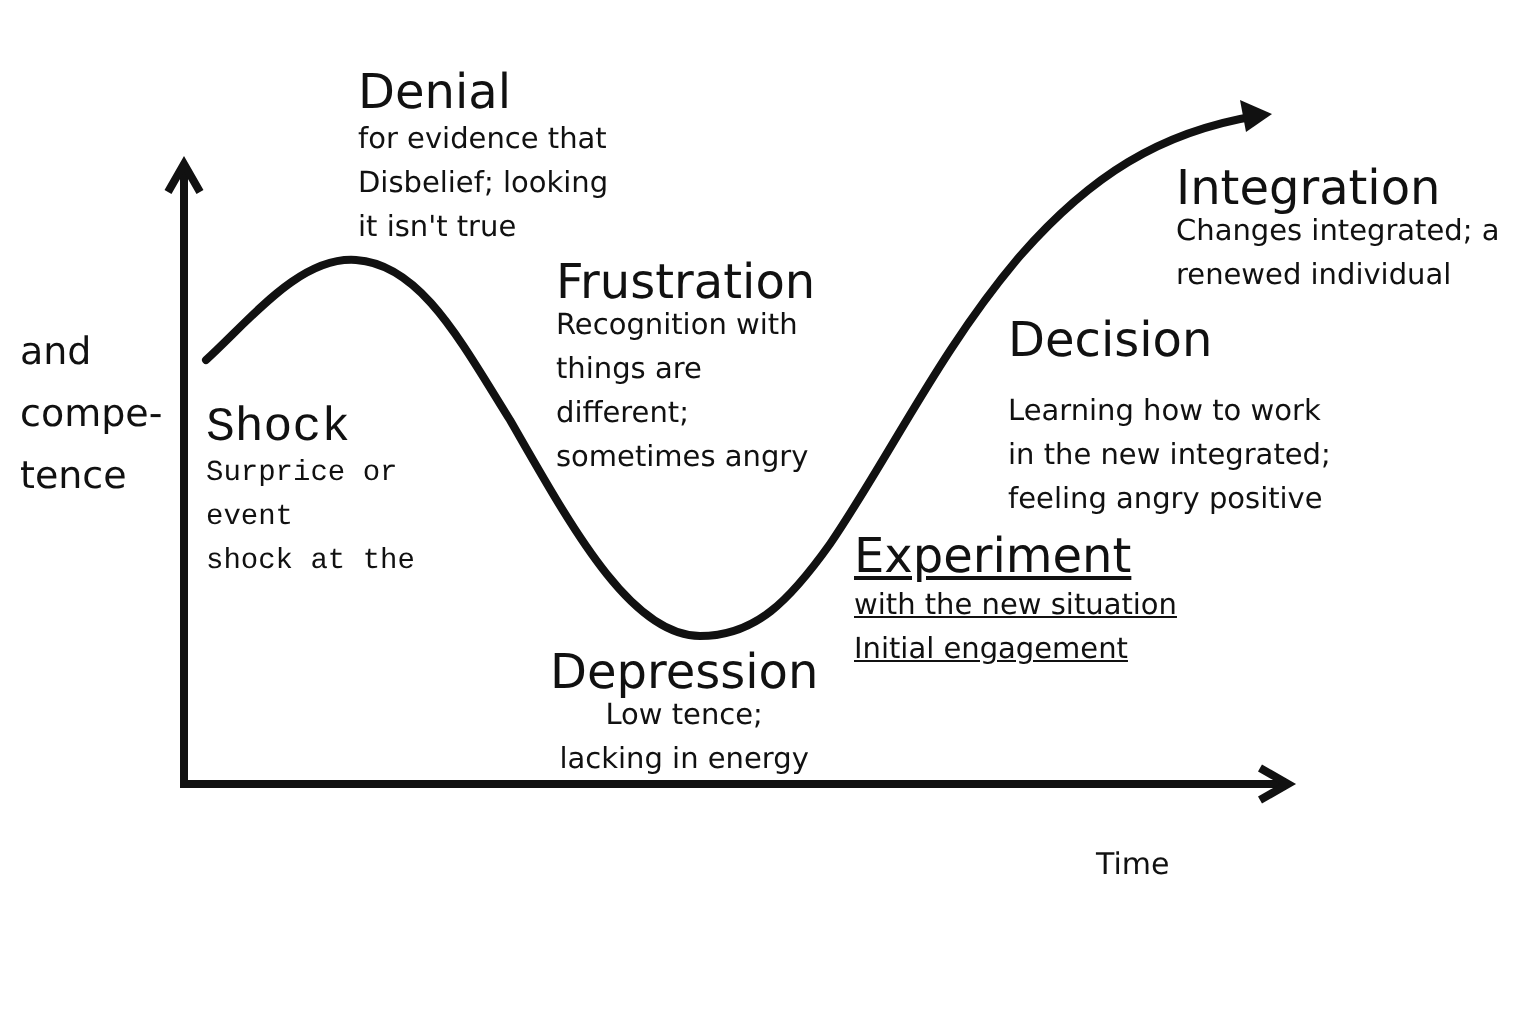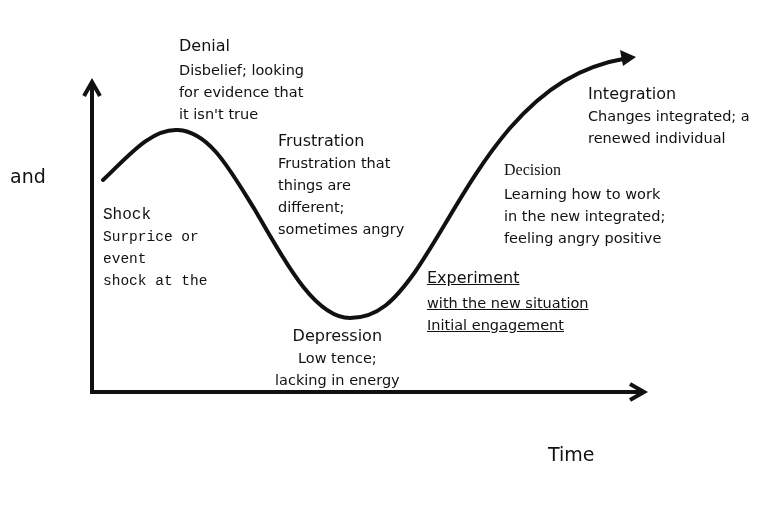--- a/index.html
+++ b/index.html
@@ -1,81 +1,83 @@
 <!DOCTYPE html>
 <html><head>
 <meta charset="utf-8">
 <style>
   html, body { margin:0; padding:0; background:#ffffff; }
   body { width:768px; height:512px; position:relative; overflow:hidden;
          font-family:"DejaVu Sans","Liberation Sans",sans-serif; color:#111; }
   svg.plot { position:absolute; left:0; top:0; }
   .lbl { position:absolute; white-space:nowrap; }
-  .title { font-size:16px; line-height:22px; }
+  .title { font-size:24px; line-height:22px; }
   .desc { font-size:14.5px; line-height:22px; }
   .axis-y { font-size:19px; line-height:31px; }
-  .axis-x { font-size:19px;margin-top:20px; }
+  .axis-x { font-size:15px; }
 </style>
 </head>
 <body>
 
 <svg class="plot" width="768" height="512" viewBox="0 0 768 512">
 
   <line x1="92" y1="392" x2="92" y2="84" stroke="#111" stroke-width="4"></line>
   <polyline points="84,96 92,82 100,96" fill="none" stroke="#111" stroke-width="4" stroke-linejoin="miter"></polyline>
 
   <line x1="90" y1="392" x2="642" y2="392" stroke="#111" stroke-width="4"></line>
   <polyline points="630,384 644,392 630,400" fill="none" stroke="#111" stroke-width="4" stroke-linejoin="miter"></polyline>
 
   <path d="M103,180 C125,160 150,128 178,130 C210,132 230,170 255,210 C285,262 315,318 350,318 C378,318 395,300 415,272 C445,228 470,175 510,128 C545,88 580,66 628,58" fill="none" stroke="#111" stroke-width="4" stroke-linecap="round"></path>
   <polygon points="636,57 620,50 623,66" fill="#111"></polygon>
 </svg>
 
 <div class="lbl axis-y" style="left:10px; top:161px;">
   <div>and</div>
+  <div>compe-</div>
+  <div>tence</div>
 </div>
 
 <div class="lbl axis-x" style="left:548px; top:423px;">Time</div>
 
 <div class="lbl" style="left:103px; top:204px;font-family:Liberation Mono, monospace;">
   <div class="title">Shock</div>
   <div class="desc">Surprice or</div>
   <div class="desc">event</div>
   <div class="desc">shock at the</div>
 </div>
 
 <div class="lbl" style="left:179px; top:35px;">
   <div class="title" style="margin-bottom:2px;">Denial</div>
+  <div class="desc">for evidence that</div>
   <div class="desc">Disbelief; looking</div>
-  <div class="desc">for evidence that</div>
   <div class="desc">it isn't true</div>
 </div>
 
 <div class="lbl" style="left:278px; top:130px;">
   <div class="title">Frustration</div>
-  <div class="desc">Frustration that</div>
+  <div class="desc">Recognition with</div>
   <div class="desc">things are</div>
   <div class="desc">different;</div>
   <div class="desc">sometimes angry</div>
 </div>
 
 <div class="lbl" style="left:275px; top:325px;text-align:center;">
   <div class="title">Depression</div>
   <div class="desc">Low tence;</div>
   <div class="desc">lacking in energy</div>
 </div>
 
 <div class="lbl" style="left:427px; top:267px;text-decoration:underline;">
   <div class="title" style="margin-bottom:3px;">Experiment</div>
   <div class="desc">with the new situation</div>
   <div class="desc">Initial engagement</div>
 </div>
 
 <div class="lbl" style="left:504px; top:159px;">
-  <div class="title" style="margin-bottom:2px;font-family:Liberation Serif, serif;">Decision</div>
+  <div class="title" style="margin-bottom:14px;">Decision</div>
   <div class="desc">Learning how to work</div>
   <div class="desc">in the new integrated;</div>
   <div class="desc">feeling angry positive</div>
 </div>
 
 <div class="lbl" style="left:588px; top:83px;">
   <div class="title">Integration</div>
   <div class="desc">Changes integrated; a</div>
   <div class="desc">renewed individual</div>
 </div>

